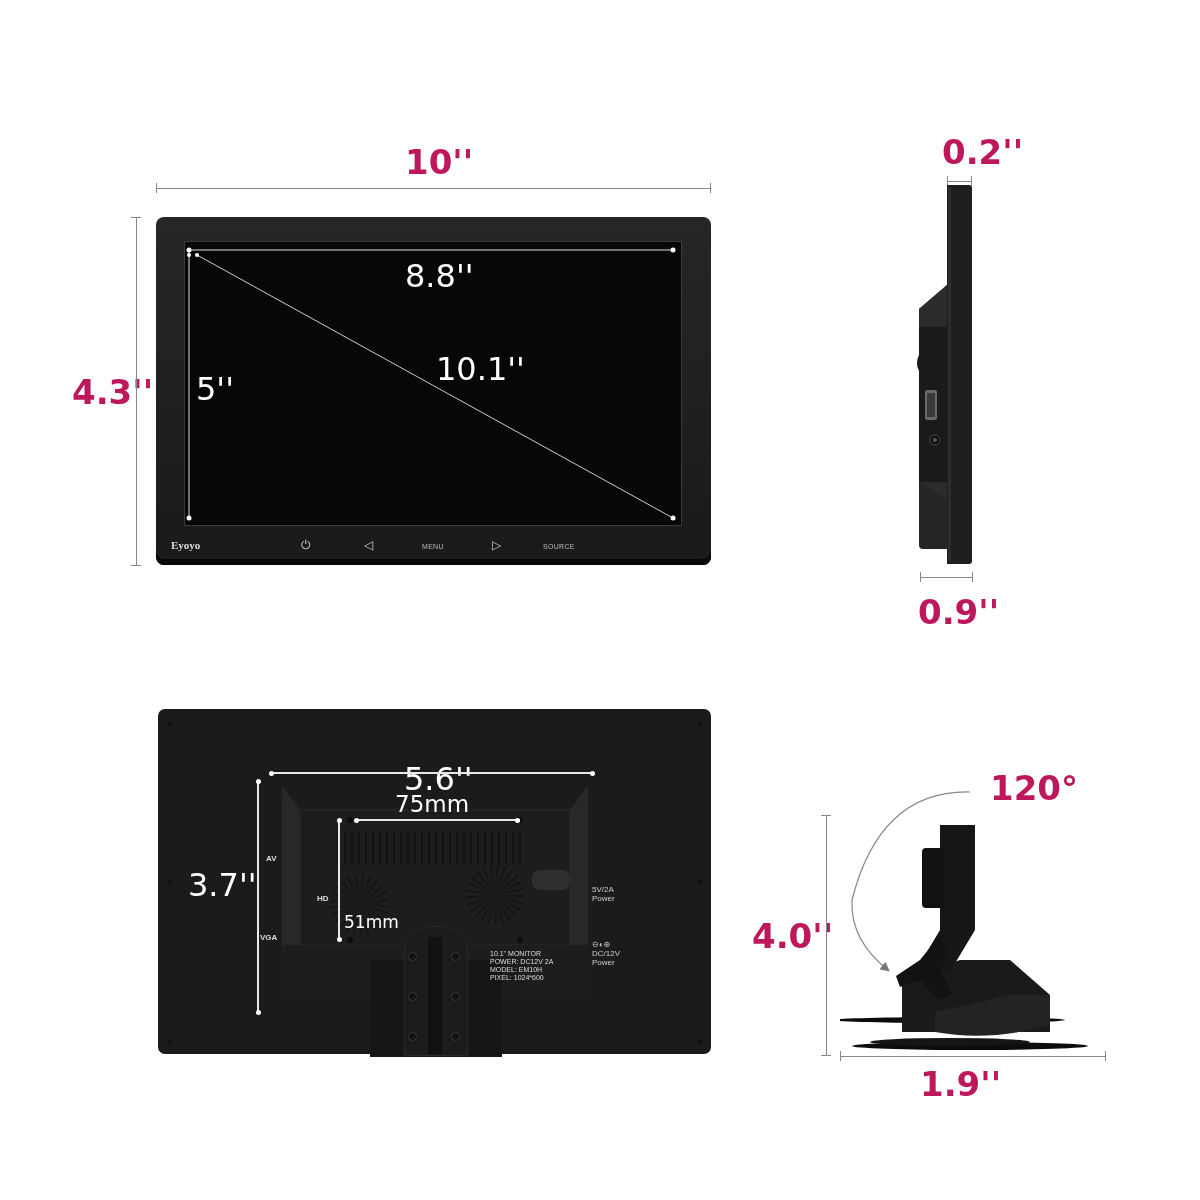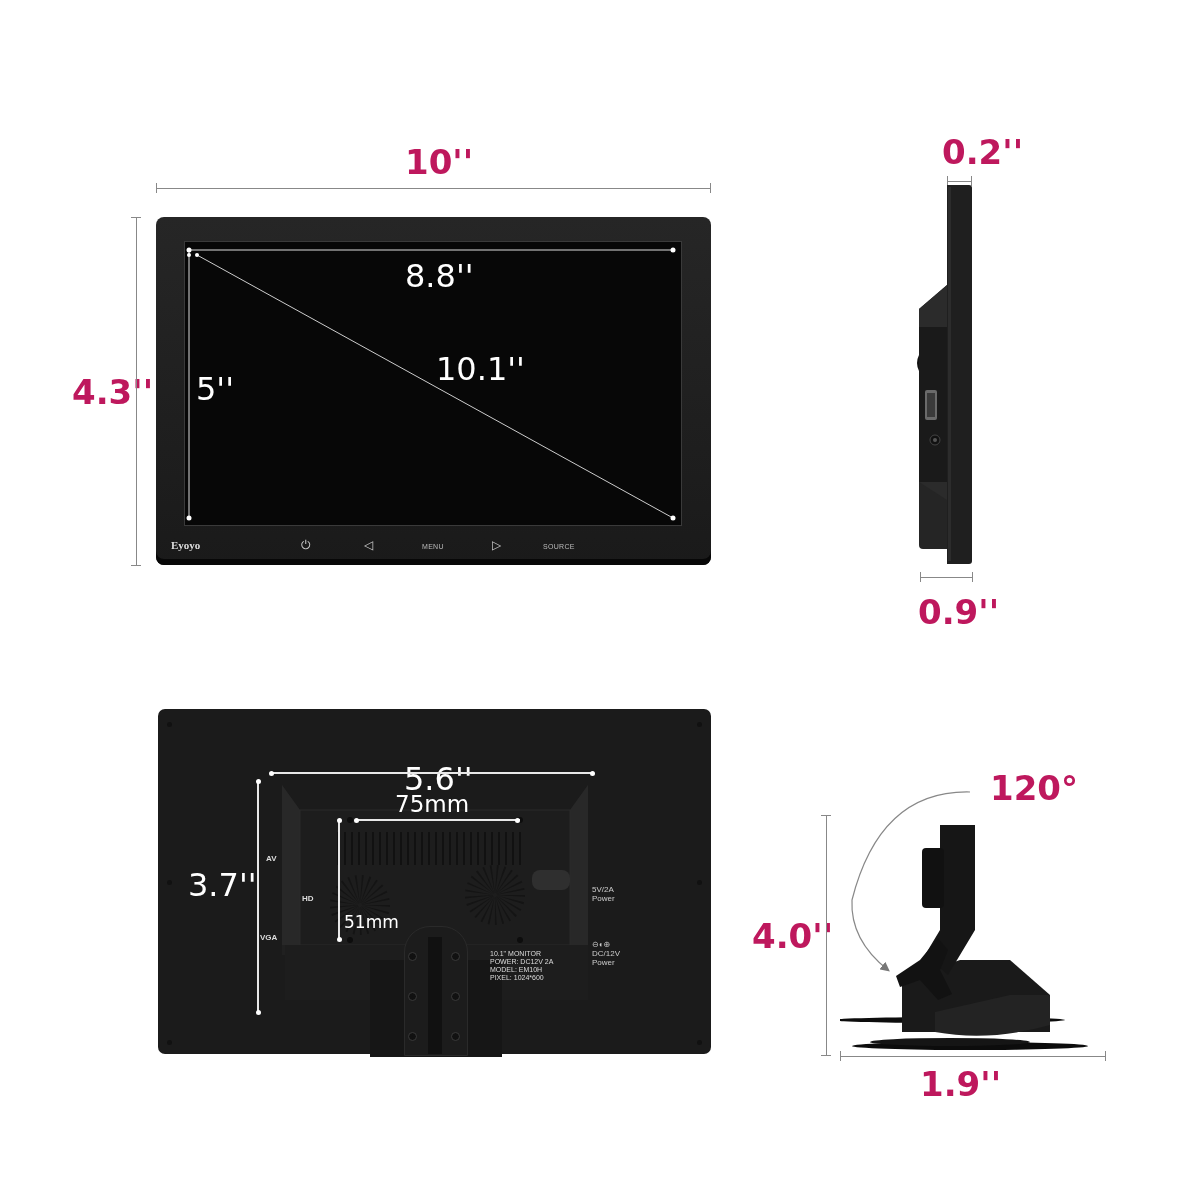--- a/index.html
+++ b/index.html
@@ -164,21 +164,21 @@
   <div class="wline" style="left:271px;top:772px;width:322px;height:2px;"></div>
   <div class="dot" style="left:269px;top:771px;"></div>
   <div class="dot" style="left:590px;top:771px;"></div>
 
   <div class="abs wdim" style="left:188px;top:866px;font-size:32px;">3.7''</div>
   <div class="wline" style="left:257px;top:781px;width:2px;height:232px;"></div>
   <div class="dot" style="left:256px;top:779px;"></div>
   <div class="dot" style="left:256px;top:1010px;"></div>
 
   <div class="abs label-port" style="left:266px;top:854px;">AV</div>
-  <div class="abs label-port" style="left:262px;top:894px;padding-left:40px;">HD</div>
+  <div class="abs label-port" style="left:277px;top:894px;padding-left:40px;">HD</div>
   <div class="abs label-port" style="left:260px;top:933px;">VGA</div>
 
   <div class="abs wdim" style="left:395px;top:791px;font-size:23px;">75mm</div>
   <div class="wline" style="left:356px;top:819px;width:164px;height:2px;"></div>
   <div class="dot" style="left:354px;top:818px;"></div>
   <div class="dot" style="left:515px;top:818px;"></div>
 
   <div class="abs wdim" style="left:344px;top:912px;font-size:17px;">51mm</div>
   <div class="wline" style="left:338px;top:820px;width:2px;height:120px;"></div>
   <div class="dot" style="left:337px;top:818px;"></div>

